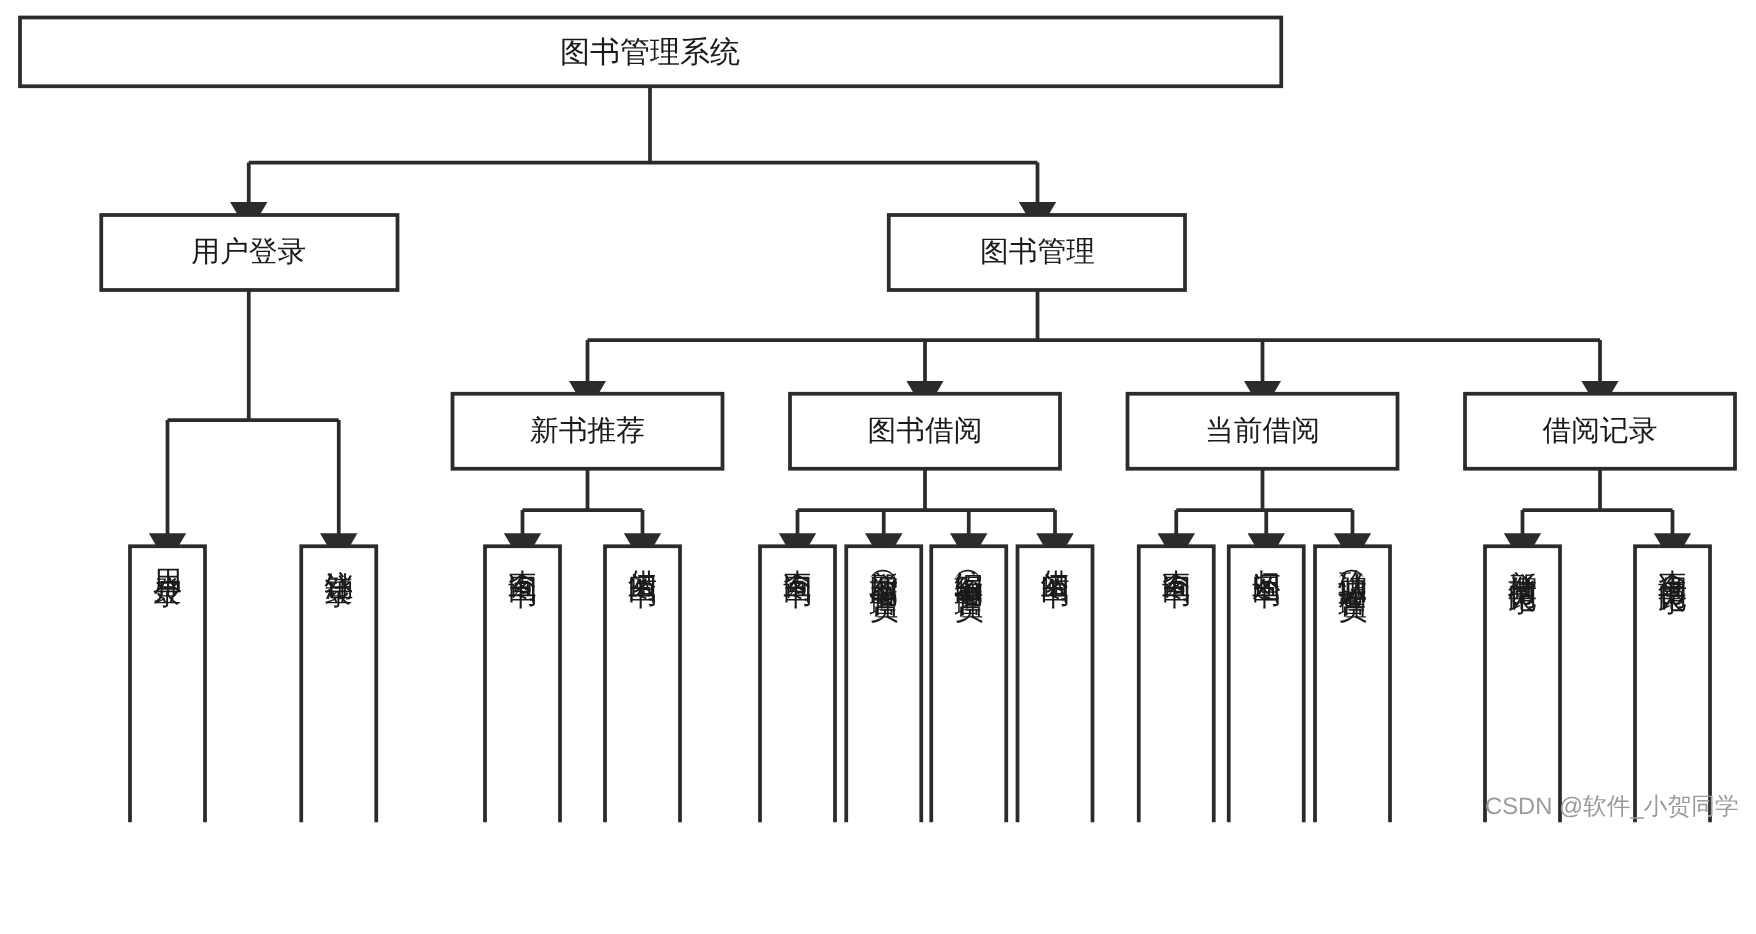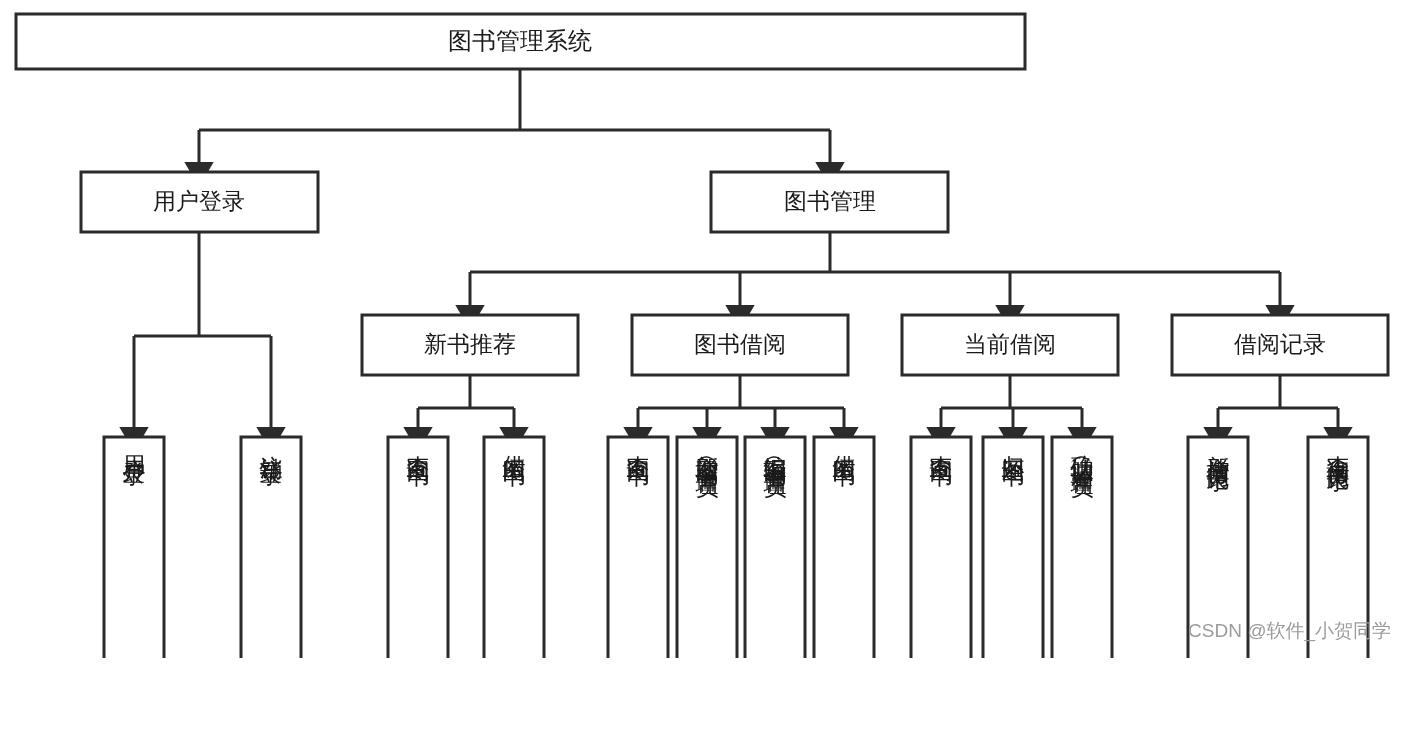--- a/index.html
+++ b/index.html
@@ -63,21 +63,21 @@
     font-family: "Liberation Sans", "DejaVu Sans", sans-serif;
     font-size: 23px;
     line-height: 1.18;
     color: #1a1a1a;
     letter-spacing: 3px;
     white-space: nowrap;
   }
   .watermark {
     position: absolute;
     right: 14px;
-    bottom: 14px;
+    bottom: 0;
     font-family: "Liberation Sans", "DejaVu Sans", sans-serif;
     font-size: 19px;
     color: #9b9b9b;
     white-space: nowrap;
   }
 </style>
 </head>
 <body>
 
 <div id="stage">

